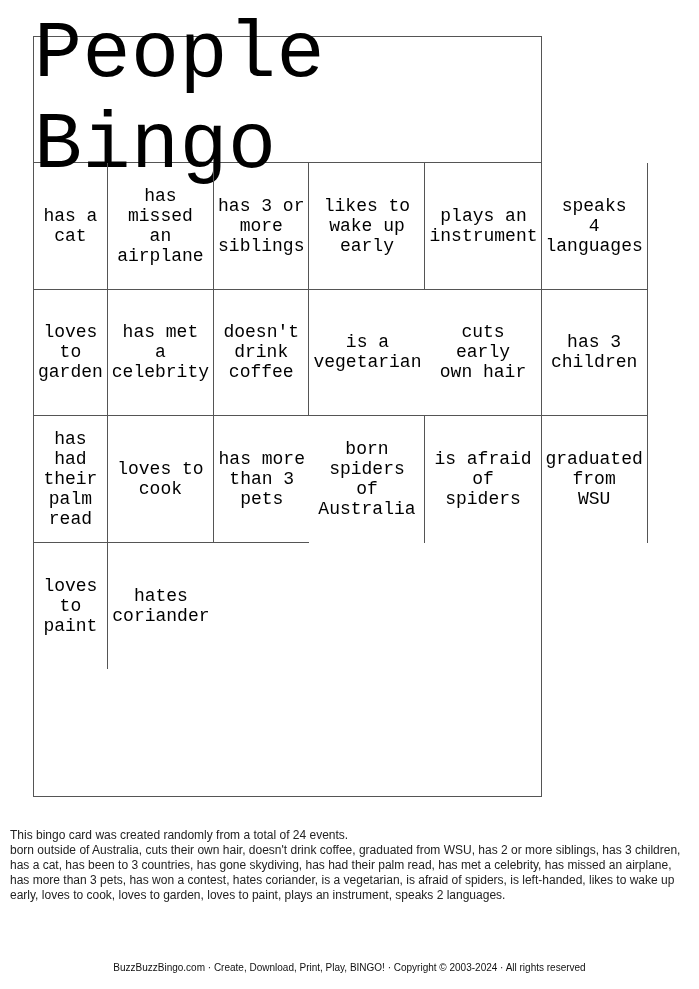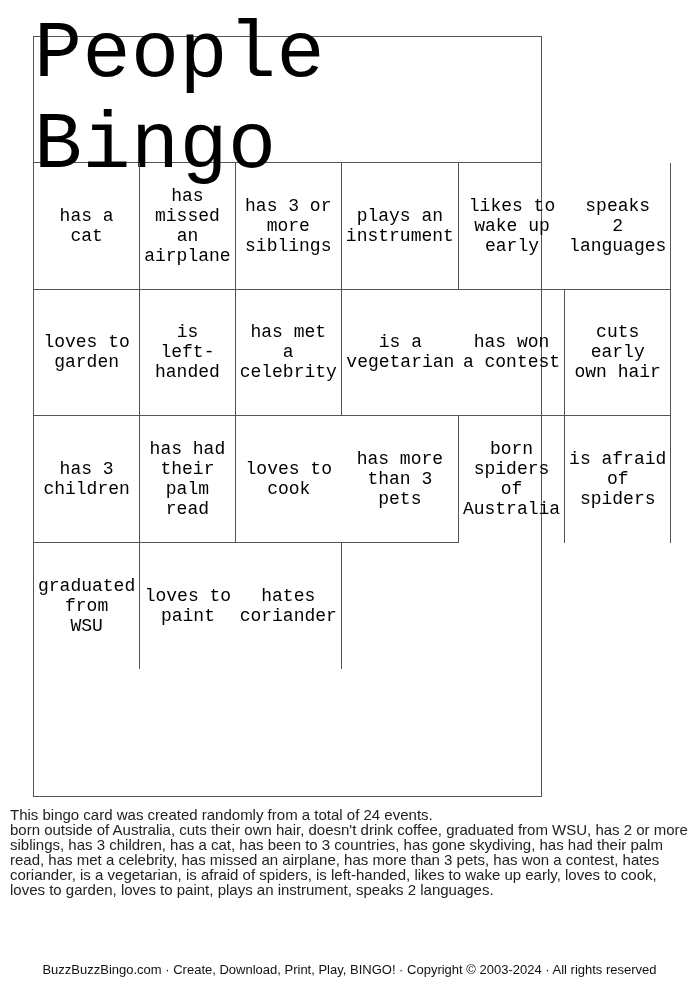--- a/index.html
+++ b/index.html
@@ -3,54 +3,53 @@
 <meta charset="utf-8">
 <style>
   html, body { margin: 0; padding: 0; background: #ffffff; }
   body { width: 699px; height: 989px; position: relative; font-family: "Liberation Sans", sans-serif; color: #000; overflow: hidden; }
   .card { position: absolute; left: 33px; top: 36px; width: 509px; border: 1px solid #555; box-sizing: border-box; font-family: Liberation Mono, monospace; }
   .title { height: 126px; display: flex; align-items: center; justify-content: center; font-size: 80px; border-bottom: 1px solid #555; box-sizing: border-box; letter-spacing: 0.5px; }
   .grid { display: grid; grid-template-columns: repeat(6, 1fr); grid-template-rows: repeat(5, 126.6px); }
   .cell { display: flex; align-items: center; justify-content: center; text-align: center; font-size: 18px; line-height: 20px; border-right: 1px solid #555; border-bottom: 1px solid #555; box-sizing: border-box; white-space: pre-line; padding: 0 4px; }
   .cell:nth-child(5n) { border-right: none; }
   .cell:nth-last-child(-n+5) { border-bottom: none; }
-  .info { position: absolute; left: 10px; top: 807px; width: 684px; font-size: 15px; line-height: 15px; color: #222; }
-  .footer { position: absolute; left: 0; top: 962px; width: 699px; text-align: center; font-size: 13px; color: #111; }
+  .info { position: absolute; left: 10px; top: 828px; width: 684px; font-size: 12px; line-height: 15px; color: #222; }
+  .footer { position: absolute; left: 0; top: 962px; width: 699px; text-align: center; font-size: 10px; color: #111; }
 </style>
 </head>
 <body>
 
 <div class="card">
   <div class="title">People Bingo</div>
   <div class="grid">
     <div class="cell">has a
 cat</div>
     <div class="cell">has
 missed
 an airplane</div>
     <div class="cell">has 3 or
 more
 siblings</div>
-    <div class="cell">plays an
-instrument</div>
     <div class="cell">likes to
 wake up
 early</div>
+    <div class="cell">plays an
+instrument</div>
     <div class="cell">speaks
-2 languages</div>
+4 languages</div>
     <div class="cell">loves to
 garden</div>
-    <div class="cell">is
-left-handed</div>
     <div class="cell">has met
 a celebrity</div>
+    <div class="cell">doesn't
+drink
+coffee</div>
     <div class="cell">is a
 vegetarian</div>
-    <div class="cell">has won
-a contest</div>
     <div class="cell">cuts early
 own hair</div>
     <div class="cell">has 3
 children</div>
     <div class="cell">has had
 their palm
 read</div>
     <div class="cell">loves to
 cook</div>
     <div class="cell">has more

